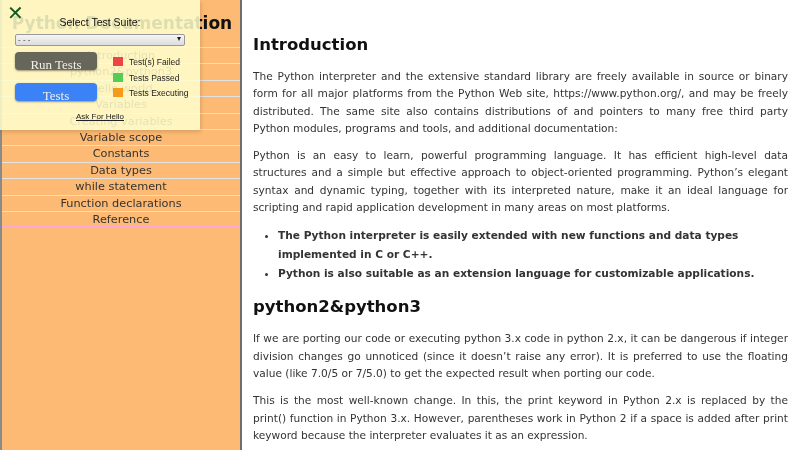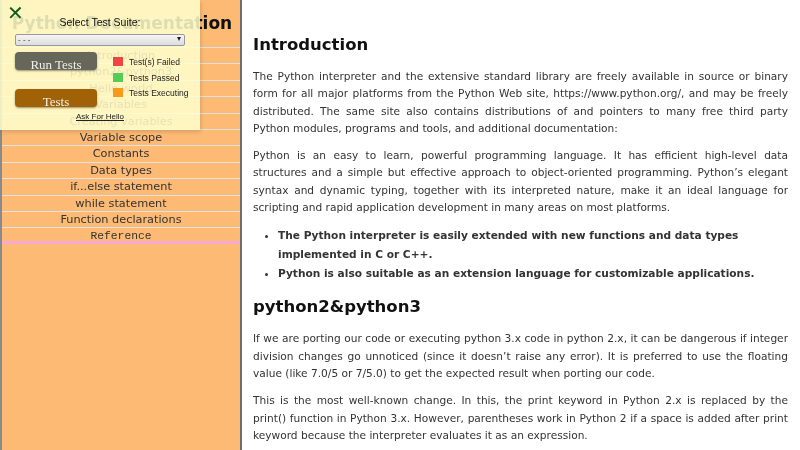--- a/index.html
+++ b/index.html
@@ -18,21 +18,21 @@
       height: 47px; line-height: 47px; padding-left: 2px;
       white-space: nowrap;
     }
     .nav-list { list-style: none; }
     .nav-item {
       height: 16.4px; line-height: 16px;
       text-align: center; font-size: 11.3px; color: #333;
       border-top: 1px solid #e2e2e2; cursor: pointer;
       white-space: nowrap;
     }
-    .nav-item:last-child { border-bottom: 3px solid #f9a8d4; font-family: Liberation Mono, monospace; }
+    .nav-item:last-child { border-bottom: 1px solid #f9a8d4; }
 
     
     .main {
       position: absolute; left: 253px; top: 0; width: 535px; height: 450px;
       overflow: hidden;
     }
     .main h2 {
       font-family: "DejaVu Sans", sans-serif; font-weight: bold;
       font-size: 16.5px; color: #111; margin: 0;
     }
@@ -72,21 +72,21 @@
       position: absolute; right: 3px; top: -1px; font-size: 8px; color: #222;
     }
     .btn {
       position: absolute; left: 15px; width: 82px; height: 18px;
       border-radius: 4px; border: none; cursor: pointer;
       font-family: Liberation Serif, serif; font-size: 13px;
       color: #f0f0ea; text-align: center; line-height: 26px;
       box-shadow: 0 1px 2px rgba(0,0,0,0.4);
     }
     .btn-run { top: 52px; background: #66665a; }
-    .btn-tests { top: 89px; background: #a16207; }
+    .btn-tests { top: 83px; background: #3b82f6; }
     .legend { position: absolute; left: 113px; top: 57px; }
     .legend-row {
       display: flex; align-items: flex-start; height: 15.5px;
       font-family: "Liberation Sans", sans-serif; font-size: 8.5px; color: #222;
     }
     .swatch { width: 10px; height: 9px; margin-right: 6px; }
     .help-link {
       position: absolute; left: 0; top: 112px; width: 200px; text-align: center;
       font-family: "Liberation Sans", sans-serif; font-size: 8px; color: #222;
       text-decoration: underline; cursor: pointer;
@@ -99,21 +99,20 @@
   <div class="sidebar-title">Python Documentation</div>
   <ul class="nav-list">
     <li class="nav-item">Introduction</li>
     <li class="nav-item">python2&amp;python3</li>
     <li class="nav-item">Hello world</li>
     <li class="nav-item">Variables</li>
     <li class="nav-item">Creating variables</li>
     <li class="nav-item">Variable scope</li>
     <li class="nav-item">Constants</li>
     <li class="nav-item">Data types</li>
-    <li class="nav-item">if...else statement</li>
     <li class="nav-item">while statement</li>
     <li class="nav-item">Function declarations</li>
     <li class="nav-item">Reference</li>
   </ul>
 </nav>
 
 <main class="main">
   <section>
     <h2 class="first">Introduction</h2>
     <p>The Python interpreter and the extensive standard library are freely available in source or binary form for all major platforms from the Python Web site, https://www.python.org/, and may be freely distributed. The same site also contains distributions of and pointers to many free third party Python modules, programs and tools, and additional documentation:</p>

